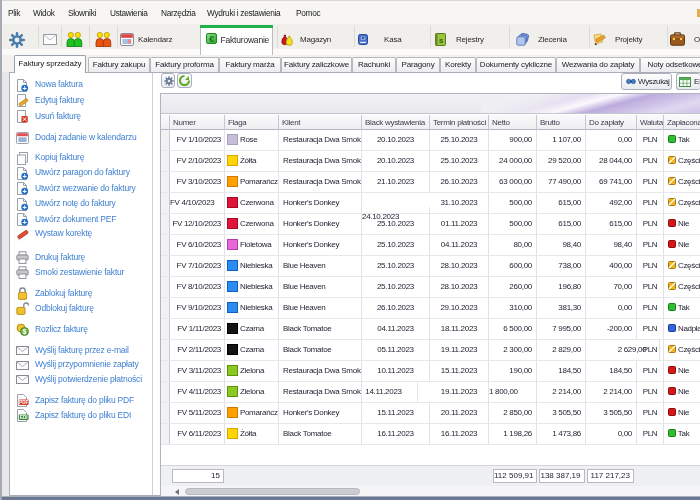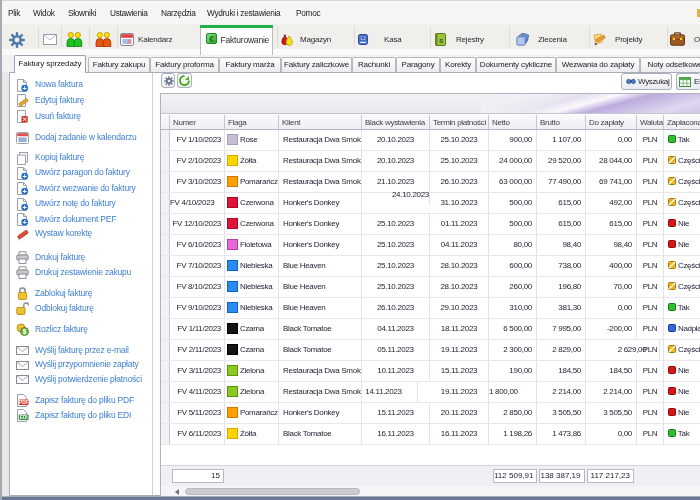--- a/index.html
+++ b/index.html
@@ -209,21 +209,21 @@
 <rect x="3" y="0.8" width="7" height="3.4" fill="#fdfdfd" stroke="#7a7a84" stroke-width="0.8"></rect>
 <rect x="0.8" y="4" width="11.4" height="5" rx="1" fill="#c8c8cc" stroke="#7a7a84" stroke-width="0.8"></rect>
 <rect x="3" y="8" width="7" height="4.4" fill="#fdfdfd" stroke="#7a7a84" stroke-width="0.8"></rect>
     </svg></div>
 <div class="lnk" style="top:251.5px">Drukuj fakturę</div>
 <div class="abs" style="left:16px;top:265.0px;width:13px;height:13px"><svg width="13" height="13" viewBox="0 0 13 13">
 <rect x="3" y="0.8" width="7" height="3.4" fill="#fdfdfd" stroke="#7a7a84" stroke-width="0.8"></rect>
 <rect x="0.8" y="4" width="11.4" height="5" rx="1" fill="#c8c8cc" stroke="#7a7a84" stroke-width="0.8"></rect>
 <rect x="3" y="8" width="7" height="4.4" fill="#fdfdfd" stroke="#7a7a84" stroke-width="0.8"></rect>
     </svg></div>
-<div class="lnk" style="top:266.5px">Drukuj zestawienie zakupu</div>
+<div class="lnk" style="top:266.5px">Smoki zestawienie faktur</div>
 <div class="abs" style="left:16px;top:286.0px;width:13px;height:13px"><svg width="13" height="13" viewBox="0 0 13 13">
 <path d="M3.8 6 L3.8 3.6 Q3.8 1 6.5 1 Q9.2 1 9.2 3.6 L9.2 6" fill="none" stroke="#8a8a94" stroke-width="1.5"></path>
 <rect x="2.4" y="5.4" width="8.2" height="7" rx="1.2" fill="#f2c12e" stroke="#a88208" stroke-width="0.8"></rect>
     </svg></div>
 <div class="lnk" style="top:287.5px">Zablokuj fakturę</div>
 <div class="abs" style="left:16px;top:301.0px;width:13px;height:13px"><svg width="13" height="13" viewBox="0 0 13 13">
 <path d="M7.8 5.6 L7.8 3.4 Q7.8 1 10.2 1 Q12.6 1 12.6 3.4" fill="none" stroke="#8a8a94" stroke-width="1.4"></path>
 <rect x="0.8" y="5.4" width="8.2" height="7" rx="1.2" fill="#f2c12e" stroke="#a88208" stroke-width="0.8"></rect>
     </svg></div>
 <div class="lnk" style="top:302.5px">Odblokuj fakturę</div>
@@ -349,21 +349,21 @@
 <div class="cell" style="left:586px;top:172px;width:51px;text-align:right;padding-right:4px">69 741,00</div>
 <div class="cell" style="left:637px;top:172px;width:27px;text-align:center">PLN</div>
 <div class="cell" style="left:664px;top:172px;width:36px;border-right:none;padding-left:4px">
 <span style="display:inline-block;width:8px;height:8px;border-radius:1.5px;background:linear-gradient(135deg,#eeb41e 38%,#fff 47%,#fff 53%,#eeb41e 62%);border:1px solid #a87808;vertical-align:-1px"></span> Częściowo</div>
 <div class="abs" style="left:160.5px;top:193px;width:539.5px;height:21px;border-bottom:1px solid #e7e7ec"></div>
 <div class="abs" style="left:160.5px;top:193px;width:9.5px;height:20px;background:#f2f2f4;border-right:1px solid #c9c9d3"></div>
 <div class="cell" style="left:170px;top:193px;width:55px;text-align:left;padding-right:3px">FV 4/10/2023</div>
 <div class="cell" style="left:225px;top:193px;width:54px;padding-left:2px">
 <span style="display:inline-block;width:11px;height:11px;background:#e01438;border:1px solid #a80820;vertical-align:-2.5px"></span> Czerwona</div>
 <div class="cell" style="left:279px;top:193px;width:83px;padding-left:4px">Honker's Donkey</div>
-<div class="cell" style="left:362px;top:185px;width:68px;text-align:right">24.10.2023</div>
+<div class="cell" style="left:362px;top:207px;width:68px;text-align:left">24.10.2023</div>
 <div class="cell" style="left:430px;top:193px;width:59px;text-align:center">31.10.2023</div>
 <div class="cell" style="left:489px;top:193px;width:48px;text-align:right;padding-right:4px">500,00</div>
 <div class="cell" style="left:537px;top:193px;width:49px;text-align:right;padding-right:4px">615,00</div>
 <div class="cell" style="left:586px;top:193px;width:51px;text-align:right;padding-right:4px">492,00</div>
 <div class="cell" style="left:637px;top:193px;width:27px;text-align:center">PLN</div>
 <div class="cell" style="left:664px;top:193px;width:36px;border-right:none;padding-left:4px">
 <span style="display:inline-block;width:8px;height:8px;border-radius:1.5px;background:linear-gradient(135deg,#eeb41e 38%,#fff 47%,#fff 53%,#eeb41e 62%);border:1px solid #a87808;vertical-align:-1px"></span> Częściowo</div>
 <div class="abs" style="left:160.5px;top:214px;width:539.5px;height:21px;border-bottom:1px solid #e7e7ec"></div>
 <div class="abs" style="left:160.5px;top:214px;width:9.5px;height:20px;background:#f2f2f4;border-right:1px solid #c9c9d3"></div>
 <div class="cell" style="left:170px;top:214px;width:55px;text-align:right;padding-right:3px">FV 12/10/2023</div>

